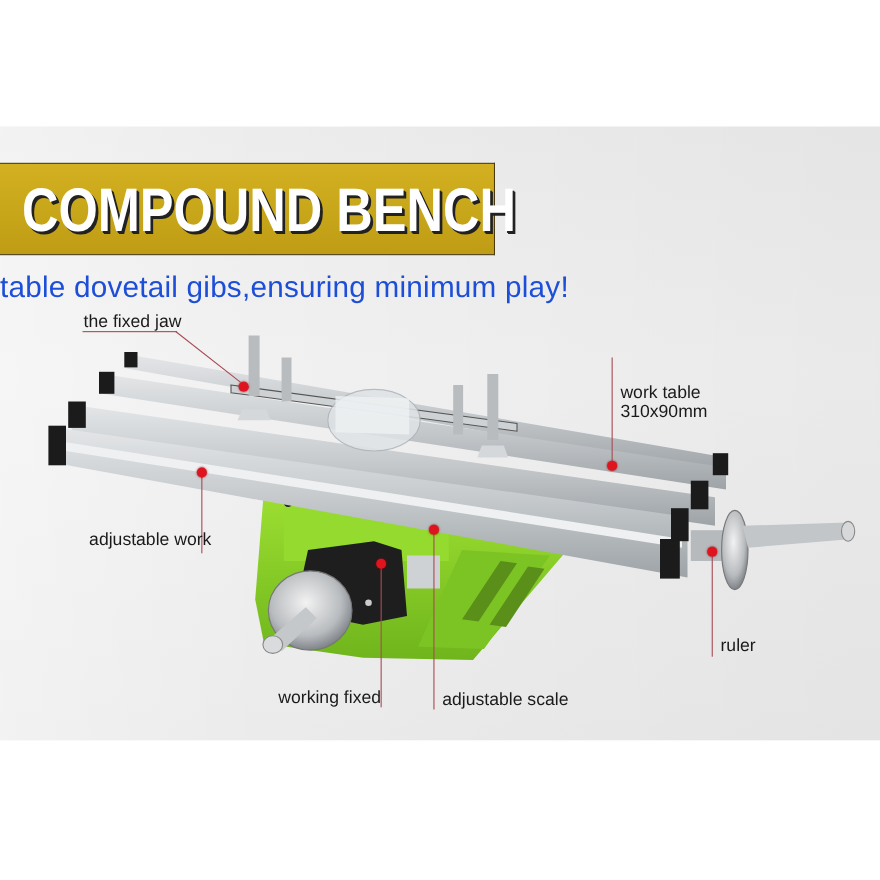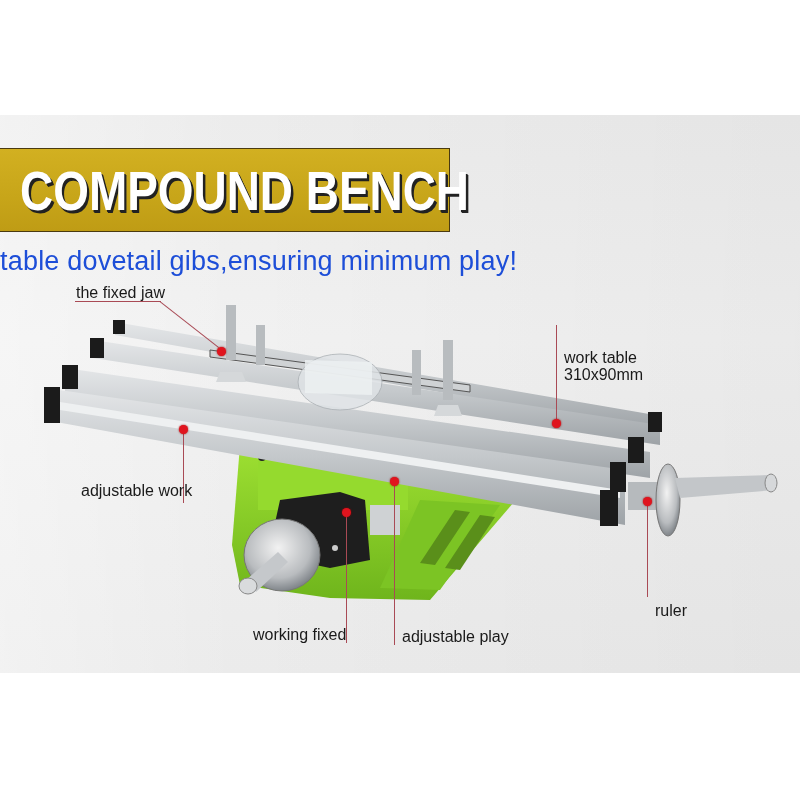--- a/index.html
+++ b/index.html
@@ -128,15 +128,15 @@
 
 <div class="lead" style="left:394px;top:481px;width:1px;height:164px;"></div>
 <div class="dot" style="left:390px;top:477px;"></div>
 
 <div class="label" style="left:76px;top:284px;">the fixed jaw</div>
 <div class="label" style="left:564px;top:317px;margin-top:32px;">
   <div>work table</div>
   <div>310x90mm</div>
 </div>
 <div class="label" style="left:81px;top:482px;">adjustable work</div>
-<div class="label" style="left:655px;top:579px;margin-top:23px;">ruler</div>
+<div class="label" style="left:655px;top:579px;">ruler</div>
 <div class="label" style="left:253px;top:626px;">working fixed</div>
-<div class="label" style="left:402px;top:628px;">adjustable play</div>
+<div class="label" style="left:402px;top:628px;">adjustable scale</div>
 
 </body></html>

